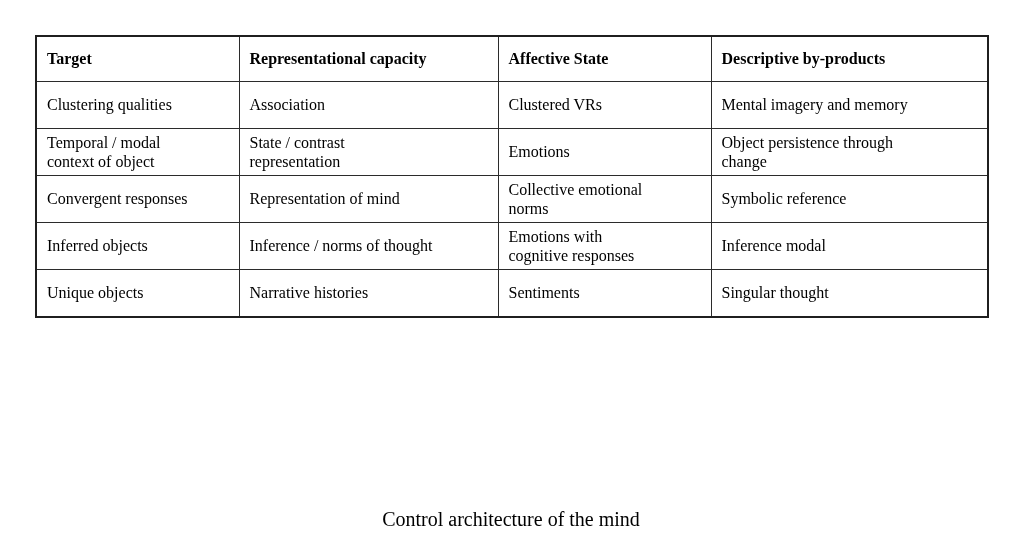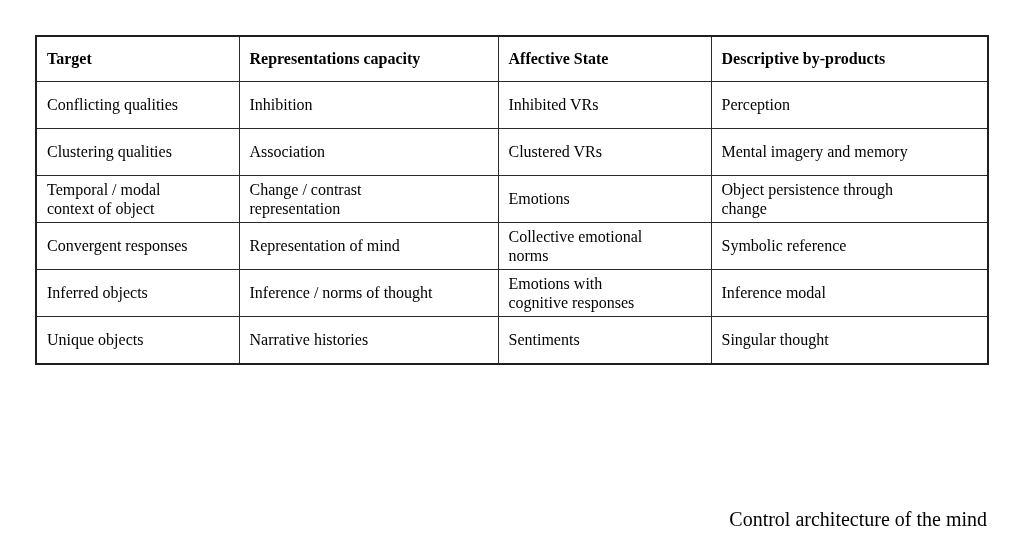--- a/index.html
+++ b/index.html
@@ -40,60 +40,54 @@
     height: 38px;
   }
   .mind-table td {
     height: 40px;
   }
   .caption {
     position: absolute;
     left: 35px;
     top: 508px;
     width: 952px;
-    text-align: right;
+    text-align: center;
     font-size: 20px;
     color: #000000;
   }
 </style>
 </head>
 <body>
 
 <table class="mind-table">
   <colgroup>
     <col style="width:203px">
     <col style="width:259px">
     <col style="width:213px">
     <col style="width:277px">
   </colgroup>
   <thead>
     <tr>
       <th>Target</th>
-      <th>Representations capacity</th>
+      <th>Representational capacity</th>
       <th>Affective State</th>
       <th>Descriptive by-products</th>
     </tr>
   </thead>
   <tbody>
-    <tr>
-      <td>Conflicting qualities</td>
-      <td>Inhibition</td>
-      <td>Inhibited VRs</td>
-      <td>Perception</td>
-    </tr>
     <tr>
       <td>Clustering qualities</td>
       <td>Association</td>
       <td>Clustered VRs</td>
       <td>Mental imagery and memory</td>
     </tr>
     <tr>
       <td>Temporal / modal
 context of object</td>
-      <td>Change / contrast
+      <td>State / contrast
 representation</td>
       <td>Emotions</td>
       <td>Object persistence through
 change</td>
     </tr>
     <tr>
       <td>Convergent responses</td>
       <td>Representation of mind</td>
       <td>Collective emotional
 norms</td>

